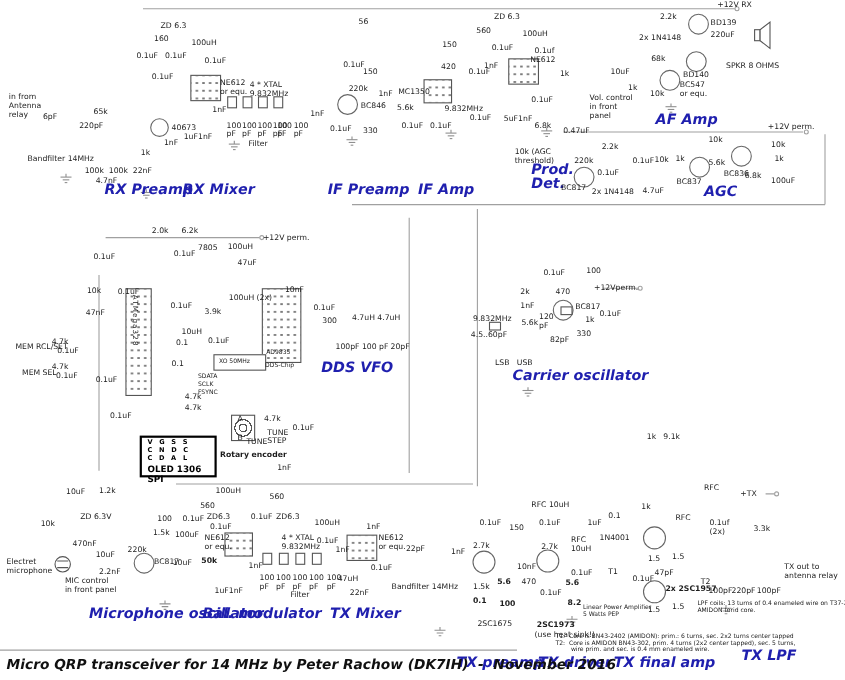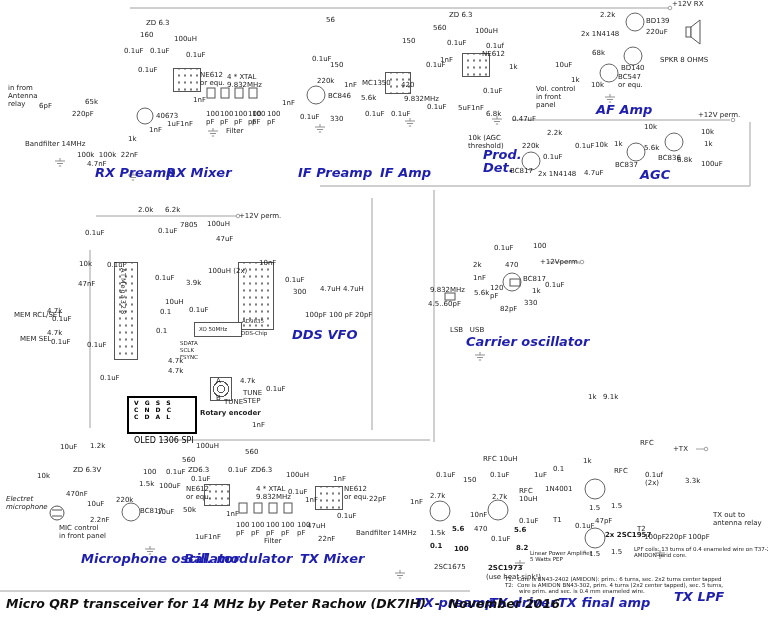--- a/index.html
+++ b/index.html
@@ -11,21 +11,21 @@
   .lbl.n{font-size:5.5px;color:#222;}
   .lbl.s{font-size:13px;font-style:italic;font-weight:bold;color:#1f1fae;line-height:1.0;}
   .lbl.v{transform:rotate(90deg);transform-origin:left top;font-size:6.5px;letter-spacing:1px;}
   .dip{position:absolute;border:1px solid #555;background:#fff;
        background-image:radial-gradient(#7a7a7a 0.9px, transparent 1.1px);
        background-size:6px 7px;background-position:2px 3px;}
   .plainbox{position:absolute;border:1px solid #555;background:#fff;}
   #oled{position:absolute;left:127px;top:396px;width:70px;height:38px;border:2.5px solid #000;
         background:#fff;padding:2px 0 0 5px;box-sizing:border-box;}
   #oled .pins{font-size:6px;font-weight:bold;line-height:1.15;letter-spacing:2px;color:#000;}
-  #oled .title{font-size:8px;font-weight:normal;color:#000;margin-top:15px;letter-spacing:0px;}
+  #oled .title{font-size:8px;font-weight:bold;color:#000;margin-top:1px;letter-spacing:0px;}
   #caption{position:absolute;left:6px;top:596px;font-size:12.5px;font-style:italic;
            font-weight:bold;color:#101010;white-space:pre;}
   #rotary{position:absolute;left:210px;top:377px;width:20px;height:22px;border:1px solid #555;
           background:radial-gradient(circle at 50% 50%, #fff 0 3px, #555 3px 4px, #fff 4px 7px, #555 7px 8px, #fff 8px);}
 </style>
 </head>
 <body>
 
 <div id="canvas">
 
@@ -122,21 +122,21 @@
   <div id="rotary"></div>
 
   <div id="oled">
     <div class="pins">V G S S</div>
     <div class="pins">C N D C</div>
     <div class="pins">C D A L</div>
     <div class="title">OLED 1306 SPI</div>
   </div>
 
   <div id="annotation-layer">
-      <span class="lbl" style="left: 672px; top: 1px;">+12V RX</span>
+      <span class="lbl" style="left: 652px; top: 1px;">+12V RX</span>
       <span class="lbl" style="left: 146px; top: 20px;">ZD 6.3</span>
       <span class="lbl" style="left: 140px; top: 32px;">160</span>
       <span class="lbl" style="left: 174px; top: 36px;">100uH</span>
       <span class="lbl" style="left: 124px; top: 48px;">0.1uF</span>
       <span class="lbl" style="left: 150px; top: 48px;">0.1uF</span>
       <span class="lbl" style="left: 186px; top: 52px;">0.1uF</span>
       <span class="lbl" style="left: 138px; top: 67px;">0.1uF</span>
       <span class="lbl" style="left: 200px; top: 72px;">NE612
 or equ.</span>
       <span class="lbl" style="left: 227px; top: 74px;">4 * XTAL
@@ -175,21 +175,21 @@
       <span class="lbl" style="left: 282px; top: 100px;">1nF</span>
       <span class="lbl" style="left: 252px; top: 111px;">100
 pF</span>
       <span class="lbl" style="left: 267px; top: 111px;">100
 pF</span>
       <span class="lbl" style="left: 344px; top: 82px;">1nF</span>
       <span class="lbl" style="left: 300px; top: 114px;">0.1uF</span>
       <span class="lbl" style="left: 330px; top: 116px;">330</span>
       <span class="lbl s" style="left: 298px; top: 166px;">IF Preamp</span>
       <span class="lbl" style="left: 402px; top: 38px;">150</span>
-      <span class="lbl" style="left: 401px; top: 58px; margin-top: 24px;">420</span>
+      <span class="lbl" style="left: 401px; top: 58px;">420</span>
       <span class="lbl" style="left: 426px; top: 62px;">0.1uF</span>
       <span class="lbl" style="left: 362px; top: 80px;">MC1350</span>
       <span class="lbl" style="left: 361px; top: 95px;">5.6k</span>
       <span class="lbl" style="left: 365px; top: 111px;">0.1uF</span>
       <span class="lbl" style="left: 391px; top: 111px;">0.1uF</span>
       <span class="lbl" style="left: 404px; top: 96px;">9.832MHz</span>
       <span class="lbl" style="left: 427px; top: 104px;">0.1uF</span>
       <span class="lbl s" style="left: 380px; top: 166px;">IF Amp</span>
       <span class="lbl" style="left: 449px; top: 12px;">ZD 6.3</span>
       <span class="lbl" style="left: 433px; top: 25px;">560</span>
@@ -311,40 +311,40 @@
       <span class="lbl" style="left: 428px; top: 301px;">4.5..60pF</span>
       <span class="lbl" style="left: 500px; top: 306px;">82pF</span>
       <span class="lbl" style="left: 524px; top: 300px;">330</span>
       <span class="lbl" style="left: 450px; top: 327px;">LSB   USB</span>
       <span class="lbl s" style="left: 466px; top: 335px;">Carrier oscillator</span>
       <span class="lbl" style="left: 60px; top: 444px;">10uF</span>
       <span class="lbl" style="left: 90px; top: 443px;">1.2k</span>
       <span class="lbl" style="left: 73px; top: 467px;">ZD 6.3V</span>
       <span class="lbl" style="left: 37px; top: 473px;">10k</span>
       <span class="lbl" style="left: 66px; top: 491px;">470nF</span>
-      <span class="lbl" style="left: 6px; top: 496px; font-style: italic;">Electret
+      <span class="lbl" style="left: 6px; top: 508px;">Electret
 microphone</span>
       <span class="lbl" style="left: 59px; top: 525px;">MIC control
 in front panel</span>
       <span class="lbl" style="left: 87px; top: 501px;">10uF</span>
       <span class="lbl" style="left: 90px; top: 517px;">2.2nF</span>
       <span class="lbl" style="left: 116px; top: 497px;">220k</span>
       <span class="lbl" style="left: 140px; top: 508px;">BC817</span>
       <span class="lbl" style="left: 139px; top: 481px;">1.5k</span>
       <span class="lbl" style="left: 159px; top: 483px;">100uF</span>
       <span class="lbl" style="left: 143px; top: 469px;">100</span>
       <span class="lbl" style="left: 166px; top: 469px;">0.1uF</span>
       <span class="lbl" style="left: 157px; top: 509px;">10uF</span>
       <span class="lbl" style="left: 182px; top: 457px;">560</span>
       <span class="lbl" style="left: 196px; top: 443px;">100uH</span>
       <span class="lbl" style="left: 188px; top: 467px;">ZD6.3</span>
       <span class="lbl" style="left: 191px; top: 476px;">0.1uF</span>
       <span class="lbl" style="left: 186px; top: 486px;">NE612
 or equ.</span>
-      <span class="lbl" style="left: 183px; top: 507px;">50k</span>
+      <span class="lbl" style="left: 183px; top: 507px; font-weight: bold;">50k</span>
       <span class="lbl" style="left: 195px; top: 534px;">1uF</span>
       <span class="lbl" style="left: 208px; top: 534px;">1nF</span>
       <span class="lbl" style="left: 226px; top: 511px;">1nF</span>
       <span class="lbl" style="left: 252px; top: 422px;">1nF</span>
       <span class="lbl" style="left: 228px; top: 467px;">0.1uF</span>
       <span class="lbl" style="left: 245px; top: 449px;">560</span>
       <span class="lbl" style="left: 251px; top: 467px;">ZD6.3</span>
       <span class="lbl s" style="left: 81px; top: 552px;">Microphone oscillator</span>
       <span class="lbl s" style="left: 184px; top: 552px;">Bal. modulator</span>
       <span class="lbl" style="left: 256px; top: 486px;">4 * XTAL

